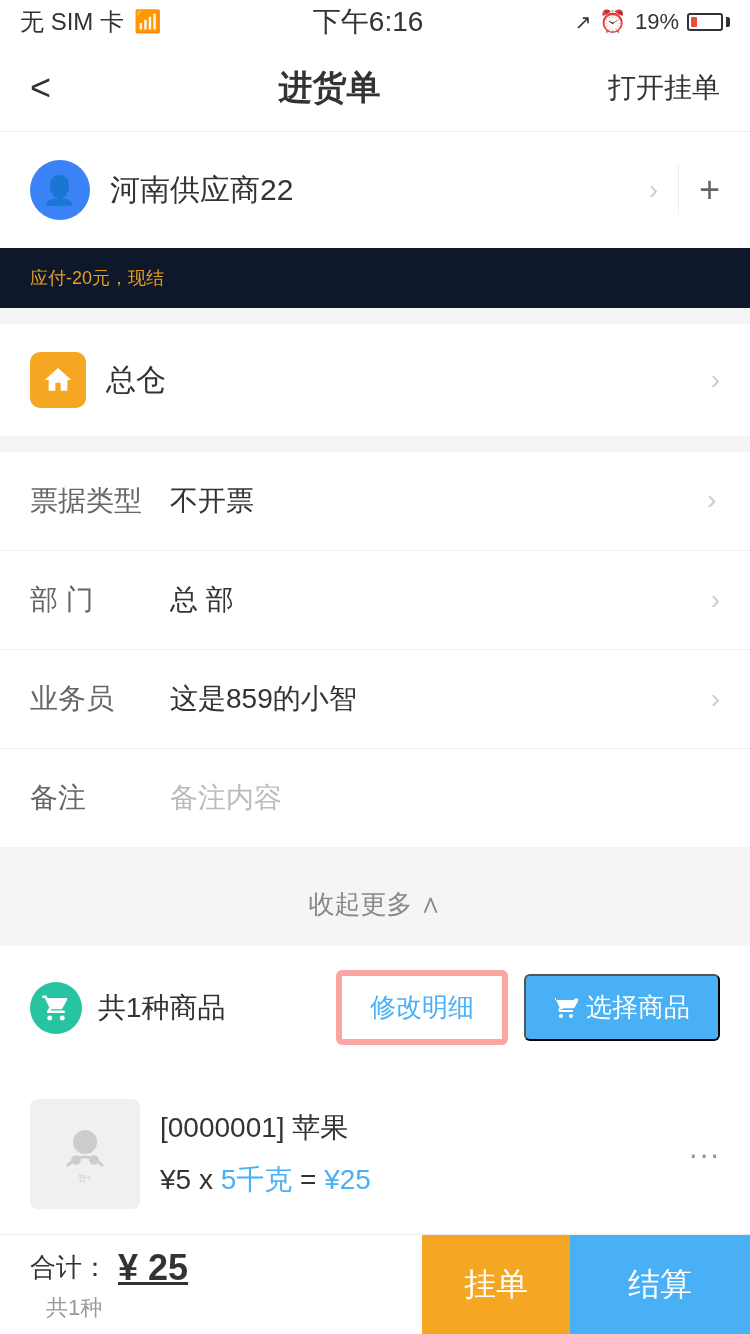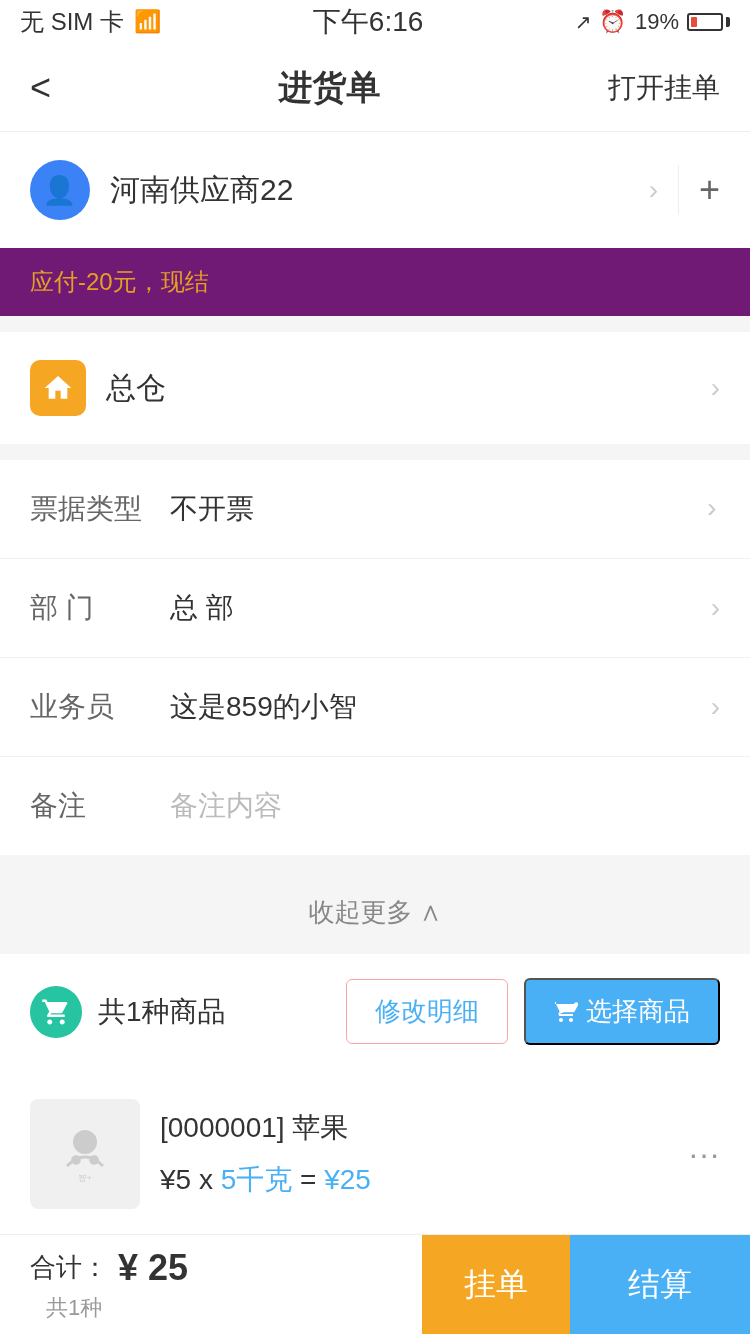--- a/index.html
+++ b/index.html
@@ -106,23 +106,23 @@
       margin: 0 20px;
     }
     .plus-btn {
       font-size: 36px;
       color: #666;
       cursor: pointer;
     }
 
     
     .alert-banner {
-      background: #701a75;
+      background: #0f172a;
       padding: 18px 30px;
-      font-size: 24px;
+      font-size: 18px;
       color: #e6a020;
     }
 
     
     .warehouse-row {
       display: flex;
       align-items: center;
       padding: 28px 30px;
     }
     .warehouse-icon {
@@ -187,21 +187,21 @@
       border-radius: 50%;
       display: flex; align-items: center; justify-content: center;
       flex-shrink: 0;
     }
     .products-count {
       flex: 1;
       font-size: 28px;
       color: #333;
     }
     .btn-outline {
-      border: 1px solid #fca5a5;
+      border: 6px solid #fca5a5;
       color: #4ab0f5;
       background: #fff;
       padding: 14px 28px;
       border-radius: 6px;
       font-size: 26px;
       cursor: pointer;
     }
     .btn-primary {
       background: #4ab0f5;
       color: #fff;
@@ -274,20 +274,21 @@
       gap: 10px;
     }
     .total-label {
       font-size: 26px;
       color: #333;
     }
     .total-amount {
       font-size: 36px;
       font-weight: 600;
       color: #333;
+      text-decoration: underline;
     }
     .total-sub {
       font-size: 22px;
       color: #999;
       margin-top: 4px;
       margin-left: 16px;
     }
     .btn-hang {
       width: 148px;
       background: #f5a623;

